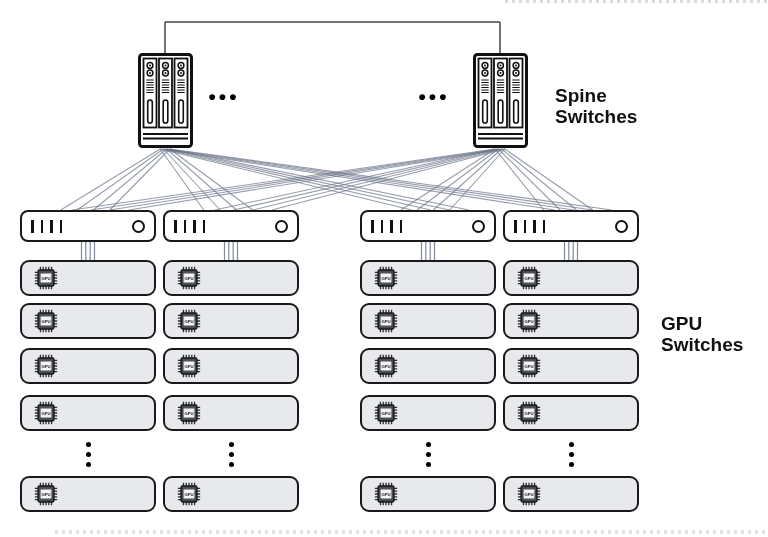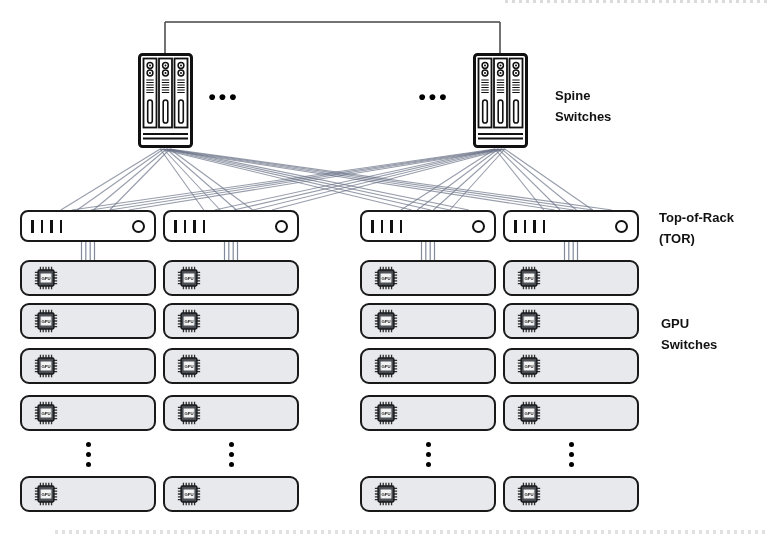--- a/index.html
+++ b/index.html
@@ -6,21 +6,21 @@
   #canvas{
     position:relative;width:768px;height:537px;background:#ffffff;
     font-family:"Liberation Sans", sans-serif;overflow:hidden;
   }
   #wires{position:absolute;left:0;top:0;z-index:1;}
   .spine-icon{position:absolute;top:53px;width:55px;height:95px;z-index:2;}
   .hdots{
     position:absolute;top:85px;width:46px;text-align:center;z-index:2;
     font-size:21px;font-weight:bold;letter-spacing:3px;color:#000;line-height:24px;
   }
-  .label{position:absolute;z-index:3;font-size:13px;font-weight:bold;color:#111;line-height:20.5px;white-space:nowrap;}
+  .label{position:absolute;z-index:3;font-size:19px;font-weight:bold;color:#111;line-height:20.5px;white-space:nowrap;}
   #label-spine{left:555px;top:86px;}
   #label-tor{left:659px;top:208px;}
   #label-gpu{left:661px;top:314px;}
   .tor{
     position:absolute;top:210px;width:136px;height:32px;box-sizing:border-box;z-index:2;
     background:#ffffff;border:2px solid #191919;border-radius:8px;
     display:flex;align-items:center;
   }
   .tor-ticks{display:flex;gap:7px;margin-left:9px;}
   .tick{width:2.5px;height:13px;background:#111;}
@@ -142,24 +142,20 @@
       <use href="#spine-switch-symbol"></use>
     </svg>
 
   <div class="hdots" style="left:201px">•••</div>
   <div class="hdots" style="left:411px">•••</div>
 
   <div class="label" id="label-spine">
     <div>Spine</div>
     <div>Switches</div>
   </div>
-  <div class="label" id="label-tor">
-    <div>Top-of-Rack</div>
-    <div>(TOR)</div>
-  </div>
   <div class="label" id="label-gpu">
     <div>GPU</div>
     <div>Switches</div>
   </div>
 
   <div id="racks">
       <div class="tor" style="left: 20px;">
         <div class="tor-ticks">
           <div class="tick"></div>
           <div class="tick"></div>

